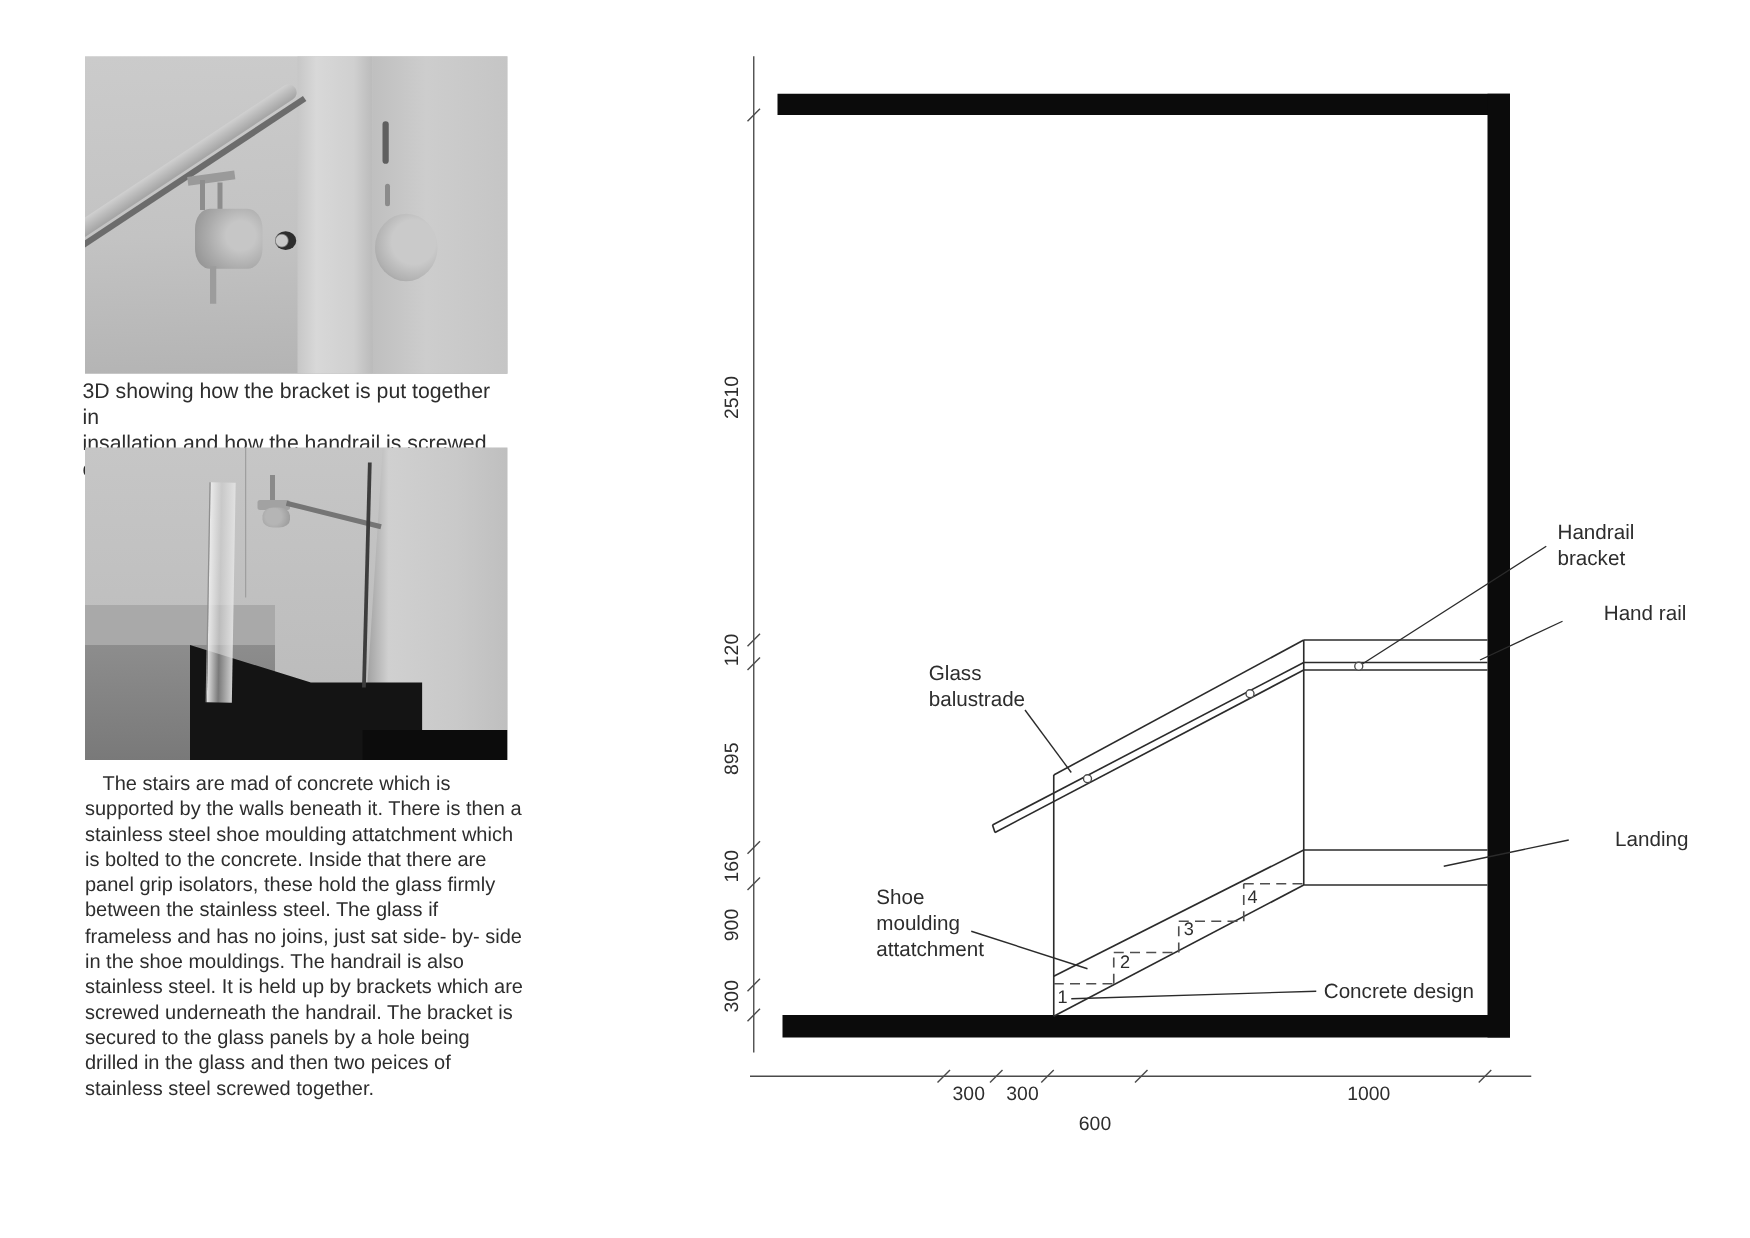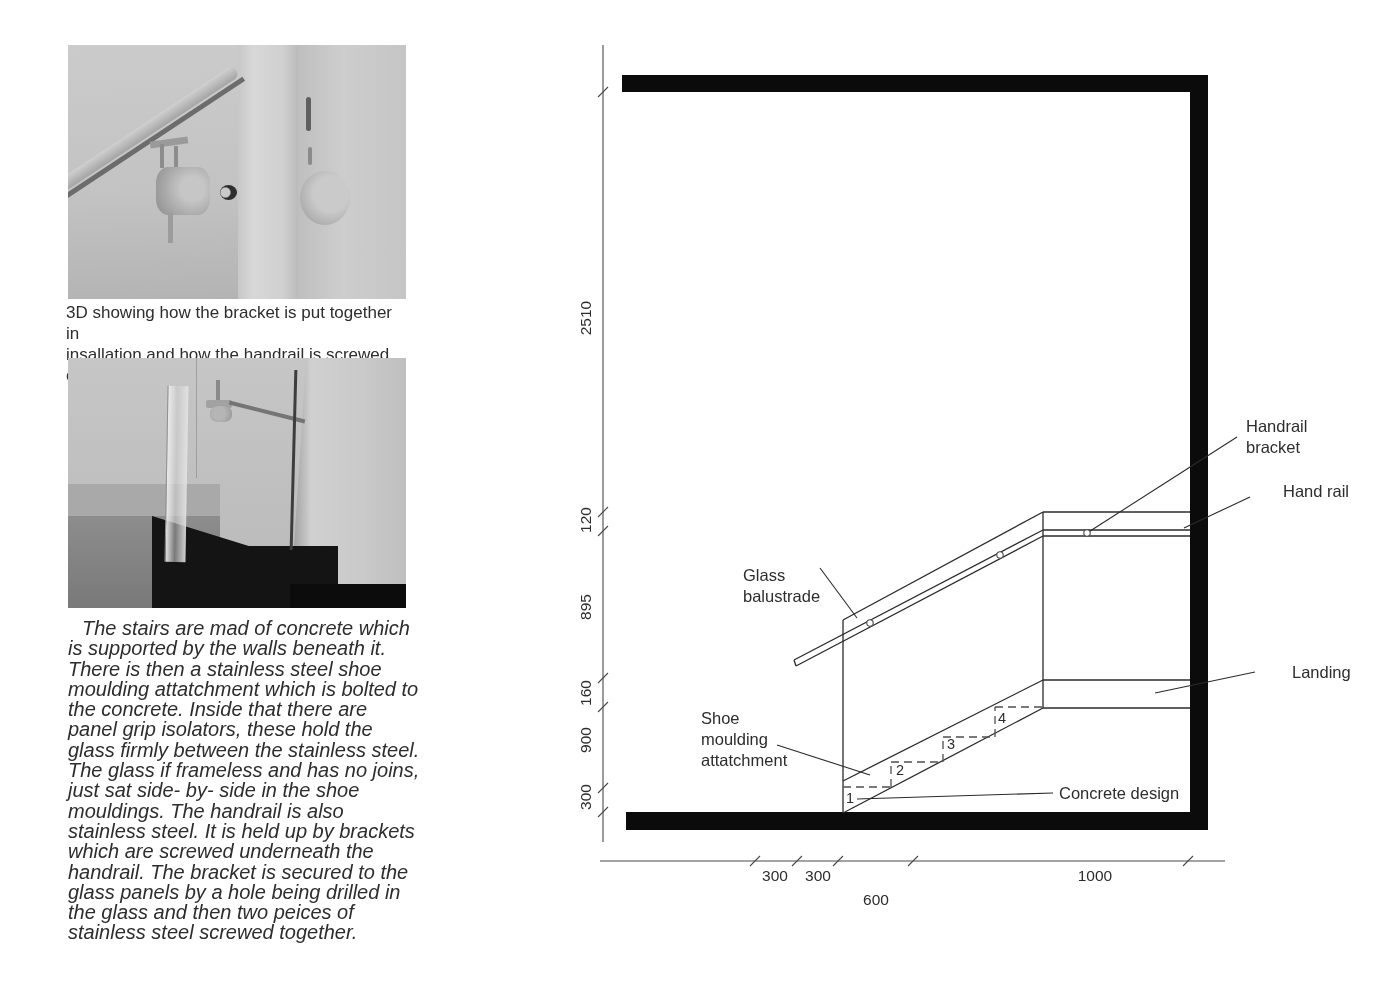--- a/index.html
+++ b/index.html
@@ -3,22 +3,22 @@
 <meta charset="utf-8">
 <style>
   html,body{margin:0;padding:0;background:#ffffff;}
   .canvas{position:relative;width:1400px;height:990px;background:#ffffff;overflow:hidden;
           font-family:"Liberation Sans",sans-serif;color:#2d2d2d;}
   svg.geom{position:absolute;left:0;top:0;}
 
   
   .caption{position:absolute;left:66px;top:302px;width:342px;text-align:left;
            font-size:17px;line-height:21px;white-space:pre-line;}
-  .paragraph{position:absolute;left:68px;top:618px;width:352px;font-size:20px;
-             line-height:20.3px;text-indent:14px;font-style:italic;}
+  .paragraph{position:absolute;left:68px;top:618px;width:352px;font-size:16px;
+             line-height:20.3px;text-indent:14px;}
   .titleblock{position:absolute;left:1262px;top:849px;font-size:17px;line-height:19.8px;}
   .lbl{position:absolute;font-size:16.5px;line-height:21px;white-space:pre-line;color:#2d2d2d;}
   .dim{position:absolute;font-size:15.5px;color:#2d2d2d;}
   .dim-v{width:46px;height:18px;display:flex;align-items:center;justify-content:center;
          transform:rotate(-90deg);}
   .dim-h{width:64px;text-align:center;}
   .stepnum{position:absolute;font-size:14.5px;color:#2d2d2d;}
 
   
   .render{position:absolute;overflow:hidden;}
@@ -170,21 +170,21 @@
     <div class="cable"></div>
     <div class="b2-screw"></div>
     <div class="b2-plate"></div>
     <div class="b2-body"></div>
     <div class="rail2"></div>
     <div class="glass-edge"></div>
   </div>
 
   <div class="paragraph">The stairs are mad of concrete which is supported by the walls beneath it. There is then a stainless steel shoe moulding attatchment which is bolted to the concrete. Inside that there are panel grip isolators, these hold the glass firmly between the stainless steel. The glass if frameless and has no joins, just sat side- by- side in the shoe mouldings. The handrail is also stainless steel. It is held up by brackets which are screwed underneath the handrail. The bracket is secured to the glass panels by a hole being drilled in the glass and then two peices of stainless steel screwed together.</div>
 
-  <div class="lbl" style="left:743px;top:529px;margin-top:36px;">Glass
+  <div class="lbl" style="left:743px;top:529px;">Glass
 balustrade</div>
   <div class="lbl" style="left:701px;top:708px;">Shoe
 moulding
 attatchment</div>
   <div class="lbl" style="left:1059px;top:783px;">Concrete design</div>
   <div class="lbl" style="left:1246px;top:416px;">Handrail
 bracket</div>
   <div class="lbl" style="left:1259px;top:481px;margin-left:24px;">Hand rail</div>
   <div class="lbl" style="left:1264px;top:662px;margin-left:28px;">Landing</div>
 

